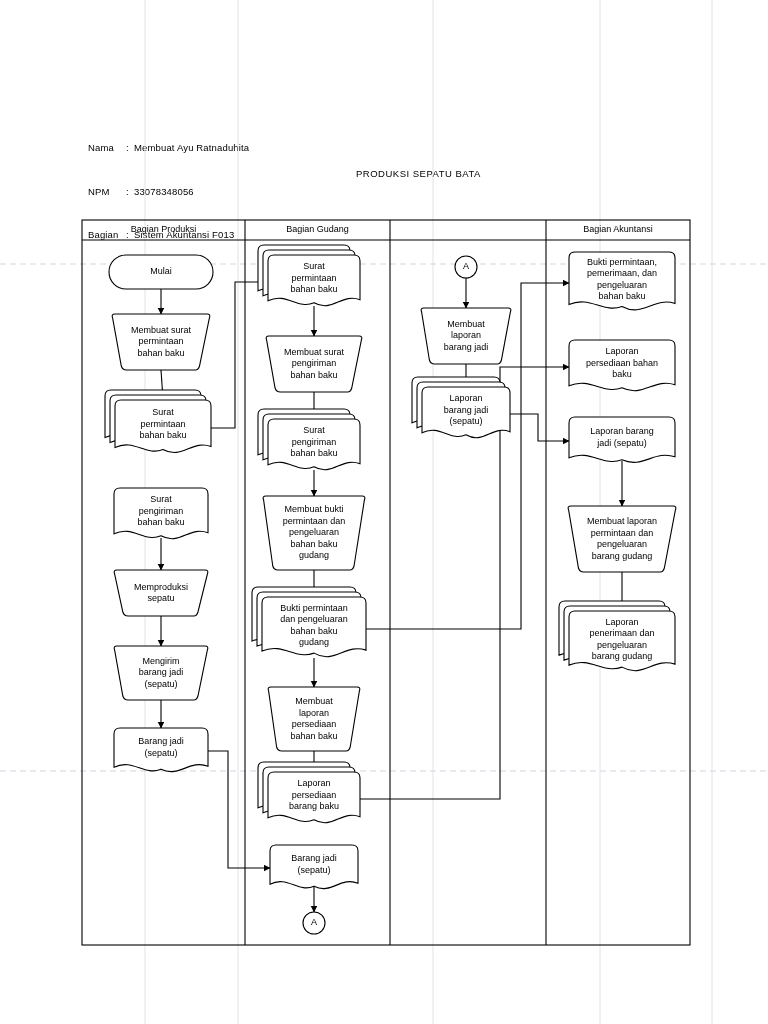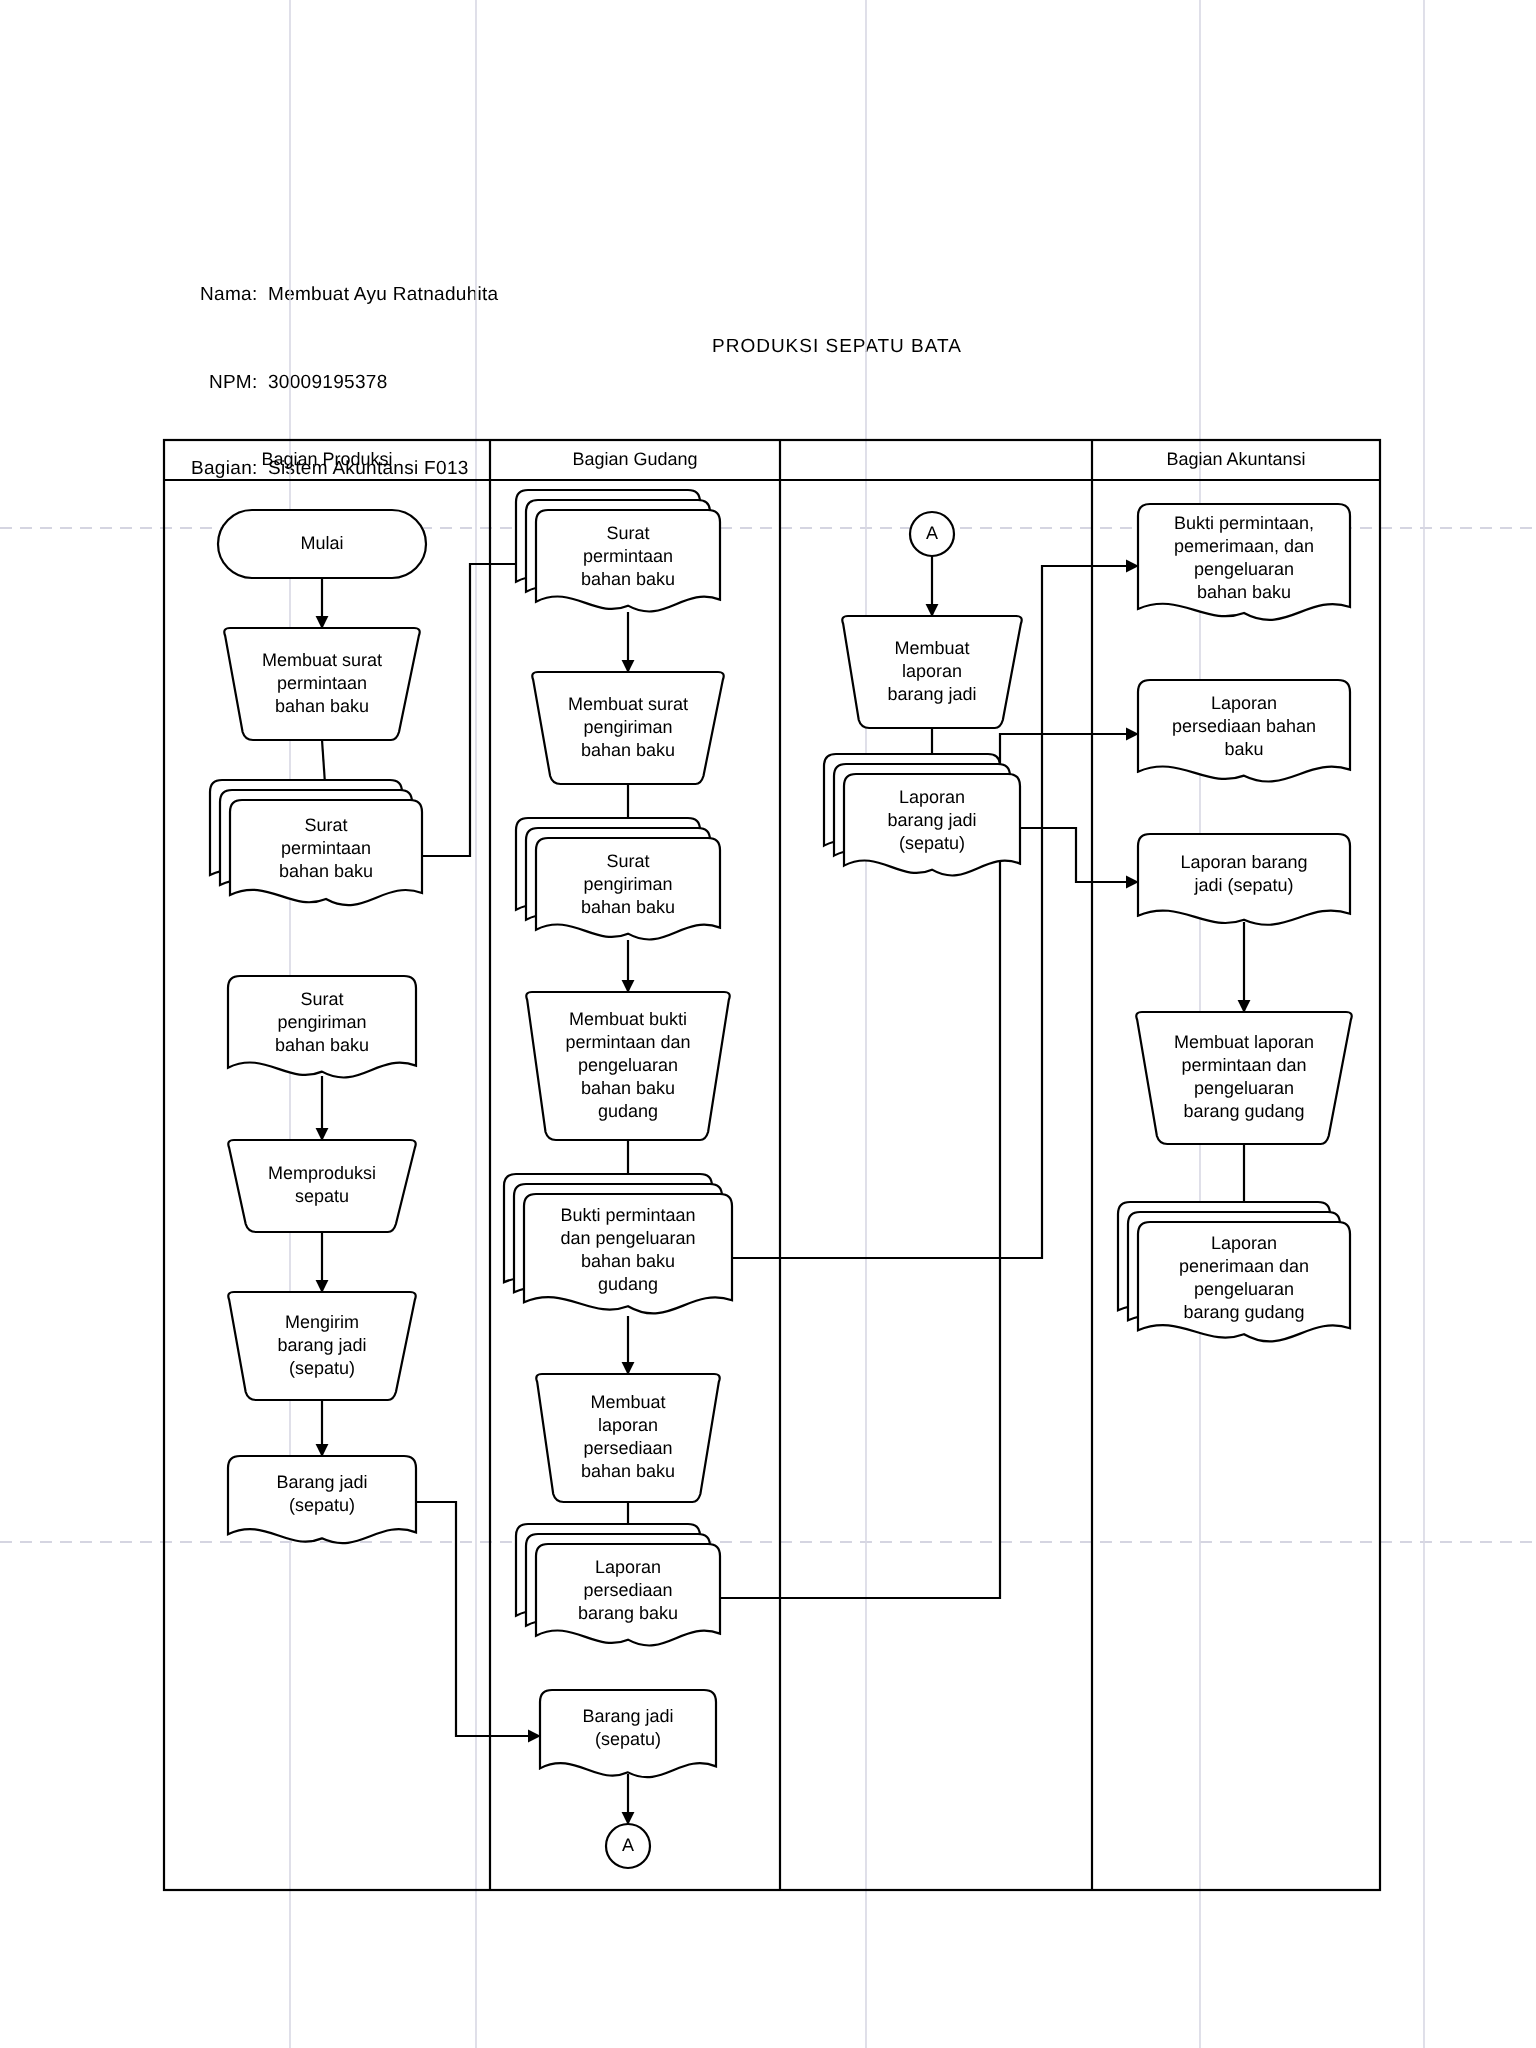--- a/index.html
+++ b/index.html
@@ -25,21 +25,21 @@
   .hdr-block {
     position: absolute;
     left: 88px;
     top: 112px;
     font-size: 9.5px;
     line-height: 14.5px;
     letter-spacing: 0.15px;
     white-space: pre;
   }
   .hdr-row { display: block; }
-  .hdr-key { display: inline-block; width: 38px; text-align: right; }
+  .hdr-key { display: inline-block; width: 38px; }
   .hdr-colon { display: inline-block; width: 8px; }
   .doc-title {
     position: absolute;
     left: 356px;
     top: 168px;
     font-size: 9.5px;
     letter-spacing: 0.5px;
     font-weight: 400;
   }
   svg#flow {
@@ -62,21 +62,21 @@
   .guide { stroke: #c8c8d8; stroke-width: 0.8; fill: none; stroke-dasharray: 6 4; }
   .guide-v { stroke: #d8d8e4; stroke-width: 0.8; fill: none; }
 </style>
 </head>
 <body>
 
 <div id="page">
 
   <div class="hdr-block">
     <span class="hdr-row"><span class="hdr-key">Nama</span><span class="hdr-colon">:</span><span>Membuat Ayu Ratnaduhita</span></span>
-    <span class="hdr-row"><span class="hdr-key">NPM</span><span class="hdr-colon">:</span><span>30009195378</span></span>
+    <span class="hdr-row"><span class="hdr-key">NPM</span><span class="hdr-colon">:</span><span>33078348056</span></span>
     <span class="hdr-row"><span class="hdr-key">Bagian</span><span class="hdr-colon">:</span><span>Sistem Akuntansi F013</span></span>
   </div>
 
   <div class="doc-title">PRODUKSI SEPATU BATA</div>
 
   <svg id="flow" width="768" height="1024" viewBox="0 0 768 1024">
     <defs>
       <marker id="arrowhead" markerWidth="7" markerHeight="7" refX="5.6" refY="3" orient="auto">
         <path d="M0,0 L6,3 L0,6 z" fill="#000"></path>
       </marker>

